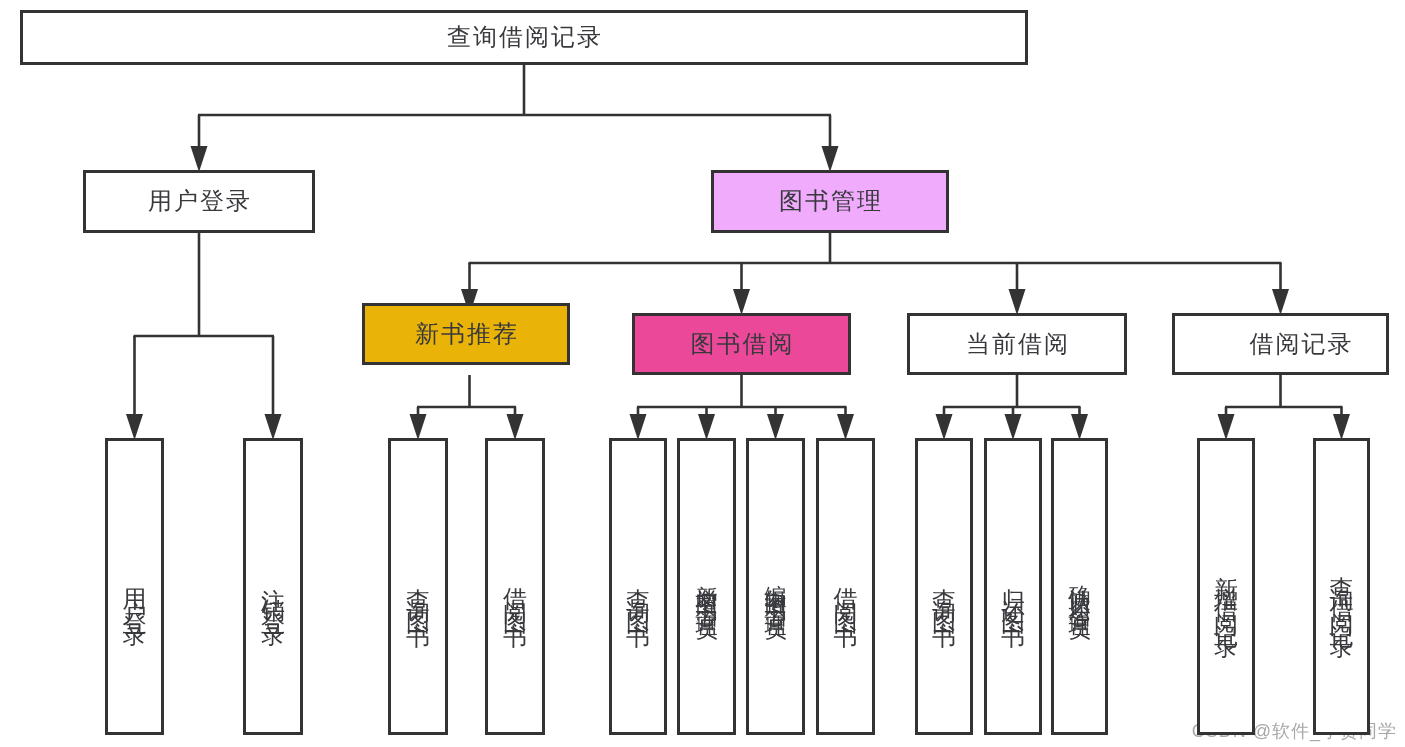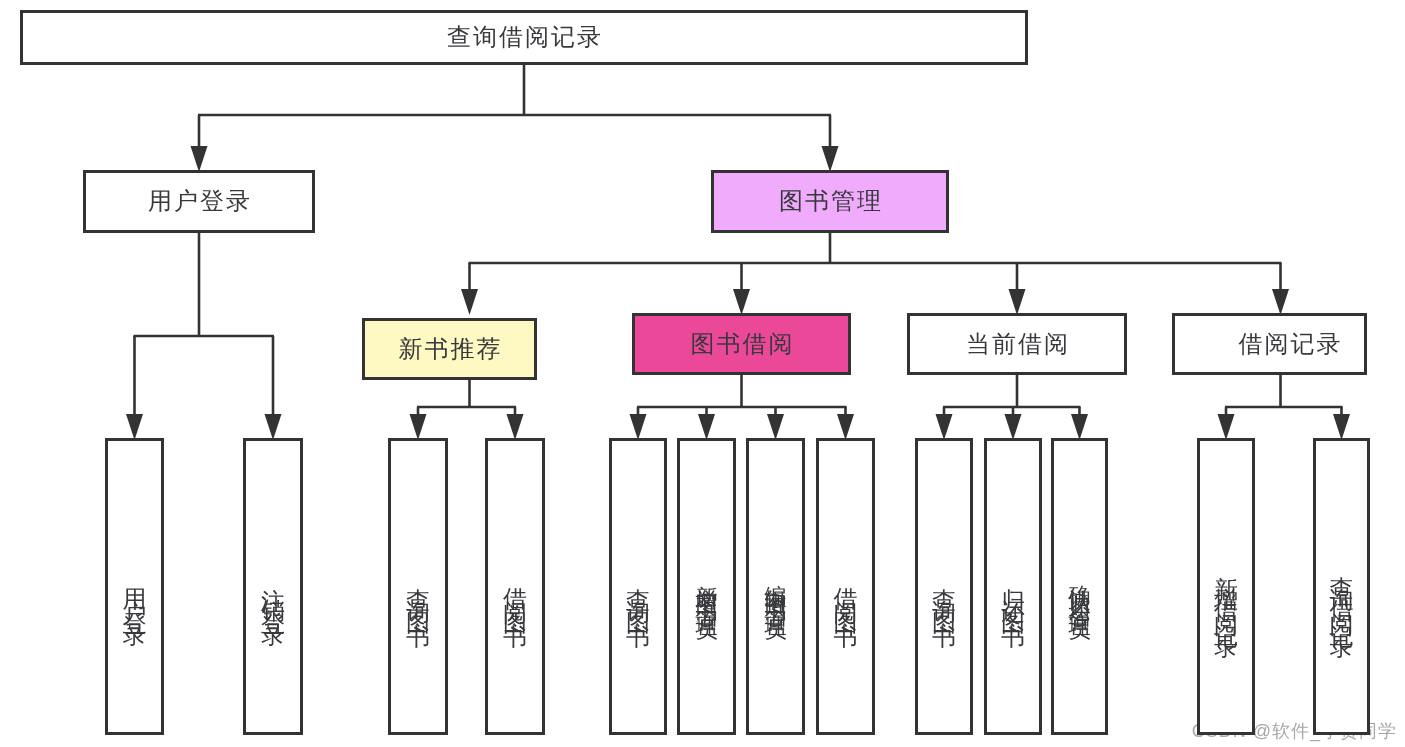--- a/index.html
+++ b/index.html
@@ -111,30 +111,30 @@
   <div class="watermark" style="color: rgb(168, 168, 168);">CSDN @软件_小贺同学</div>
 <div class="node h" style="left: 20px; top: 10px; width: 1008px; height: 55px; border: 3px solid rgb(51, 51, 51); background: rgb(255, 255, 255);">
       <span>查询借阅记录</span>
     </div>
     <div class="node h" style="left: 83px; top: 170px; width: 232px; height: 63px; border: 3px solid rgb(51, 51, 51); background: rgb(255, 255, 255);">
       <span>用户登录</span>
     </div>
     <div class="node h" style="left: 711px; top: 170px; width: 238px; height: 63px; border: 3px solid rgb(51, 51, 51); background: #f0abfc;">
       <span>图书管理</span>
     </div>
-    <div class="node h" style="left: 362px; top: 318px; width: 175px; height: 62px; border: 3px solid rgb(51, 51, 51); background: #fef9c3;">
+    <div class="node h" style="left: 362px; top: 303px; width: 208px; height: 62px; border: 3px solid rgb(51, 51, 51); background: #eab308;">
       <span>新书推荐</span>
     </div>
     <div class="node h" style="left: 632px; top: 313px; width: 219px; height: 62px; border: 3px solid rgb(51, 51, 51); background: #ec4899;">
       <span>图书借阅</span>
     </div>
     <div class="node h" style="left: 907px; top: 313px; width: 220px; height: 62px; border: 3px solid rgb(51, 51, 51); background: rgb(255, 255, 255);">
       <span>当前借阅</span>
     </div>
-    <div class="node h" style="left: 1172px; top: 313px; width: 195px; height: 62px; border: 3px solid rgb(51, 51, 51); background: rgb(255, 255, 255); padding-left: 40px;">
+    <div class="node h" style="left: 1172px; top: 313px; width: 217px; height: 62px; border: 3px solid rgb(51, 51, 51); background: rgb(255, 255, 255); padding-left: 40px;">
       <span>借阅记录</span>
     </div>
     <div class="node v" style="left: 105px; top: 438px; width: 59px; height: 297px; border: 3px solid rgb(51, 51, 51); background: rgb(255, 255, 255);">
       <span>用户登录</span>
     </div>
     <div class="node v" style="left: 243px; top: 438px; width: 60px; height: 297px; border: 3px solid rgb(51, 51, 51); background: rgb(255, 255, 255);">
       <span>注销登录</span>
     </div>
     <div class="node v" style="left: 388px; top: 438px; width: 60px; height: 297px; border: 3px solid rgb(51, 51, 51); background: rgb(255, 255, 255);">
       <span>查询图书</span>

